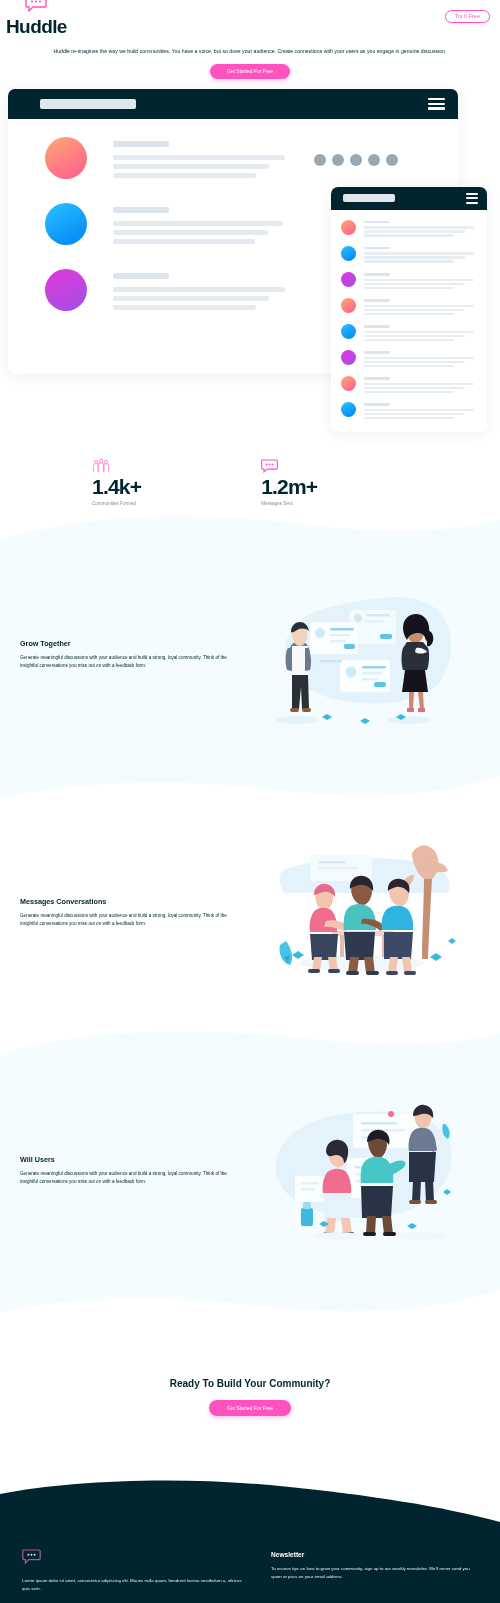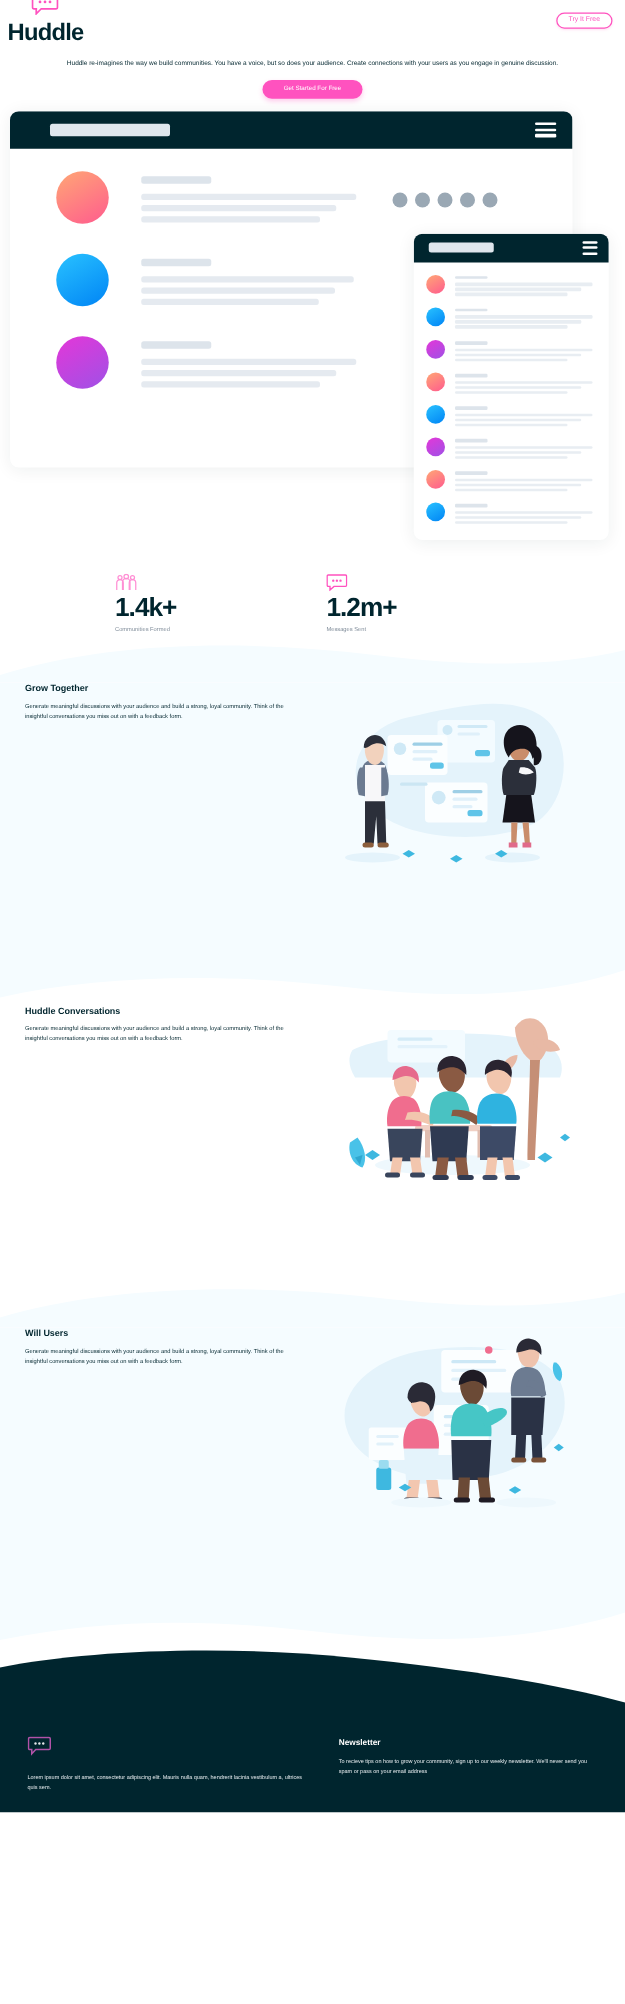--- a/index.html
+++ b/index.html
@@ -109,21 +109,21 @@
   .stat-num {
     font-size:21px; font-weight:bold; letter-spacing:-0.8px; color:#00252e;
     line-height:1.1;
   }
   .stat-label { font-size:4.6px; color:#808d9a; margin-top:3px; }
 
   
   .wave-top, .wave-bottom { display:block; width:500px; }
   .feature-band { background:#f5fcff; }
   .feature {
-    display:flex; align-items:flex-start; padding:0 20px;
+    display:flex; align-items:center; padding:0 20px;
     min-height:218px;
   }
   .feature-text { width:224px; flex:0 0 auto; }
   .feature-text h2 {
     font-size:7.2px; font-weight:bold; color:#00252e; margin-bottom:6px;
   }
   .feature-text p { font-size:4.6px; line-height:1.75; color:#00252e; }
   .feature-art { flex:1; display:flex; justify-content:center; }
   .feature.plain { background:#fff; }
 
@@ -393,21 +393,21 @@
         </svg>
       </div>
     </div>
   </div>
   <svg class="wave-bottom" viewBox="0 0 500 40" preserveAspectRatio="none">
     <path d="M0,0 L500,0 L500,12 C440,32 370,36 280,26 C180,14 80,16 0,34 Z" fill="#f5fcff"></path>
   </svg>
 
   <div class="feature plain">
     <div class="feature-text">
-      <h2>Huddle Conversations</h2>
+      <h2>Messages Conversations</h2>
       <p>Generate meaningful discussions with your audience and build a strong, loyal community. Think of the insightful conversations you miss out on with a feedback form.</p>
     </div>
     <div class="feature-art">
       <svg width="200" height="155" viewBox="0 0 200 155">
         <path d="M20 36c28-14 110-18 150-6 16 5 20 18 16 28H22c-5-8-6-16-2-22z" fill="#e4f3fb"></path>
         <rect x="48" y="20" width="62" height="26" rx="3" fill="#f3fbff"></rect>
         <rect x="56" y="26" width="28" height="2.5" rx="1.2" fill="#d4ebf7"></rect>
         <rect x="56" y="32" width="40" height="2.5" rx="1.2" fill="#e3f2fb"></rect>
         <path d="M150 18c6-10 18-10 24 0 5 9 2 22-6 28l-6-2c-8-6-12-18-12-26z" fill="#e8b9a5"></path>
         <path d="M162 44c0 18-2 60-2 80h6c1-22 3-64 4-80z" fill="#c58f76"></path>
@@ -505,20 +505,24 @@
           <path d="M180 96l4-3 4 3-4 3z" fill="#3eb8e0"></path>
           <path d="M182 28c5 4 6 11 3 15-5-2-7-10-5-15z" fill="#49c2e8"></path>
         </svg>
       </div>
     </div>
   </div>
   <svg class="wave-bottom" viewBox="0 0 500 40" preserveAspectRatio="none">
     <path d="M0,0 L500,0 L500,10 C430,32 350,36 260,26 C160,14 80,16 0,32 Z" fill="#f5fcff"></path>
   </svg>
 
+  <section class="final-cta">
+    <h2>Ready To Build Your Community?</h2>
+    <button class="cta-pill">Get Started For Free</button>
+  </section>
 
   <div class="footer-wrap">
     <svg class="footer-wave" viewBox="0 0 500 44" preserveAspectRatio="none">
       <path d="M0,14 C70,0 180,-4 280,6 C370,15 440,26 500,42 L500,44 L0,44 Z" fill="#00252e"></path>
     </svg>
     <footer class="footer">
       <div class="f-left">
         <div class="f-logo">
           <svg width="20" height="16" viewBox="0 0 20 16">
             <path d="M1.8 1h15.4a1 1 0 011 1v7.6a1 1 0 01-1 1H6.6L3.4 14v-3.4H1.8a1 1 0 01-1-1V2a1 1 0 011-1z" fill="none" stroke="#b152a8" stroke-width="1.2"></path>

